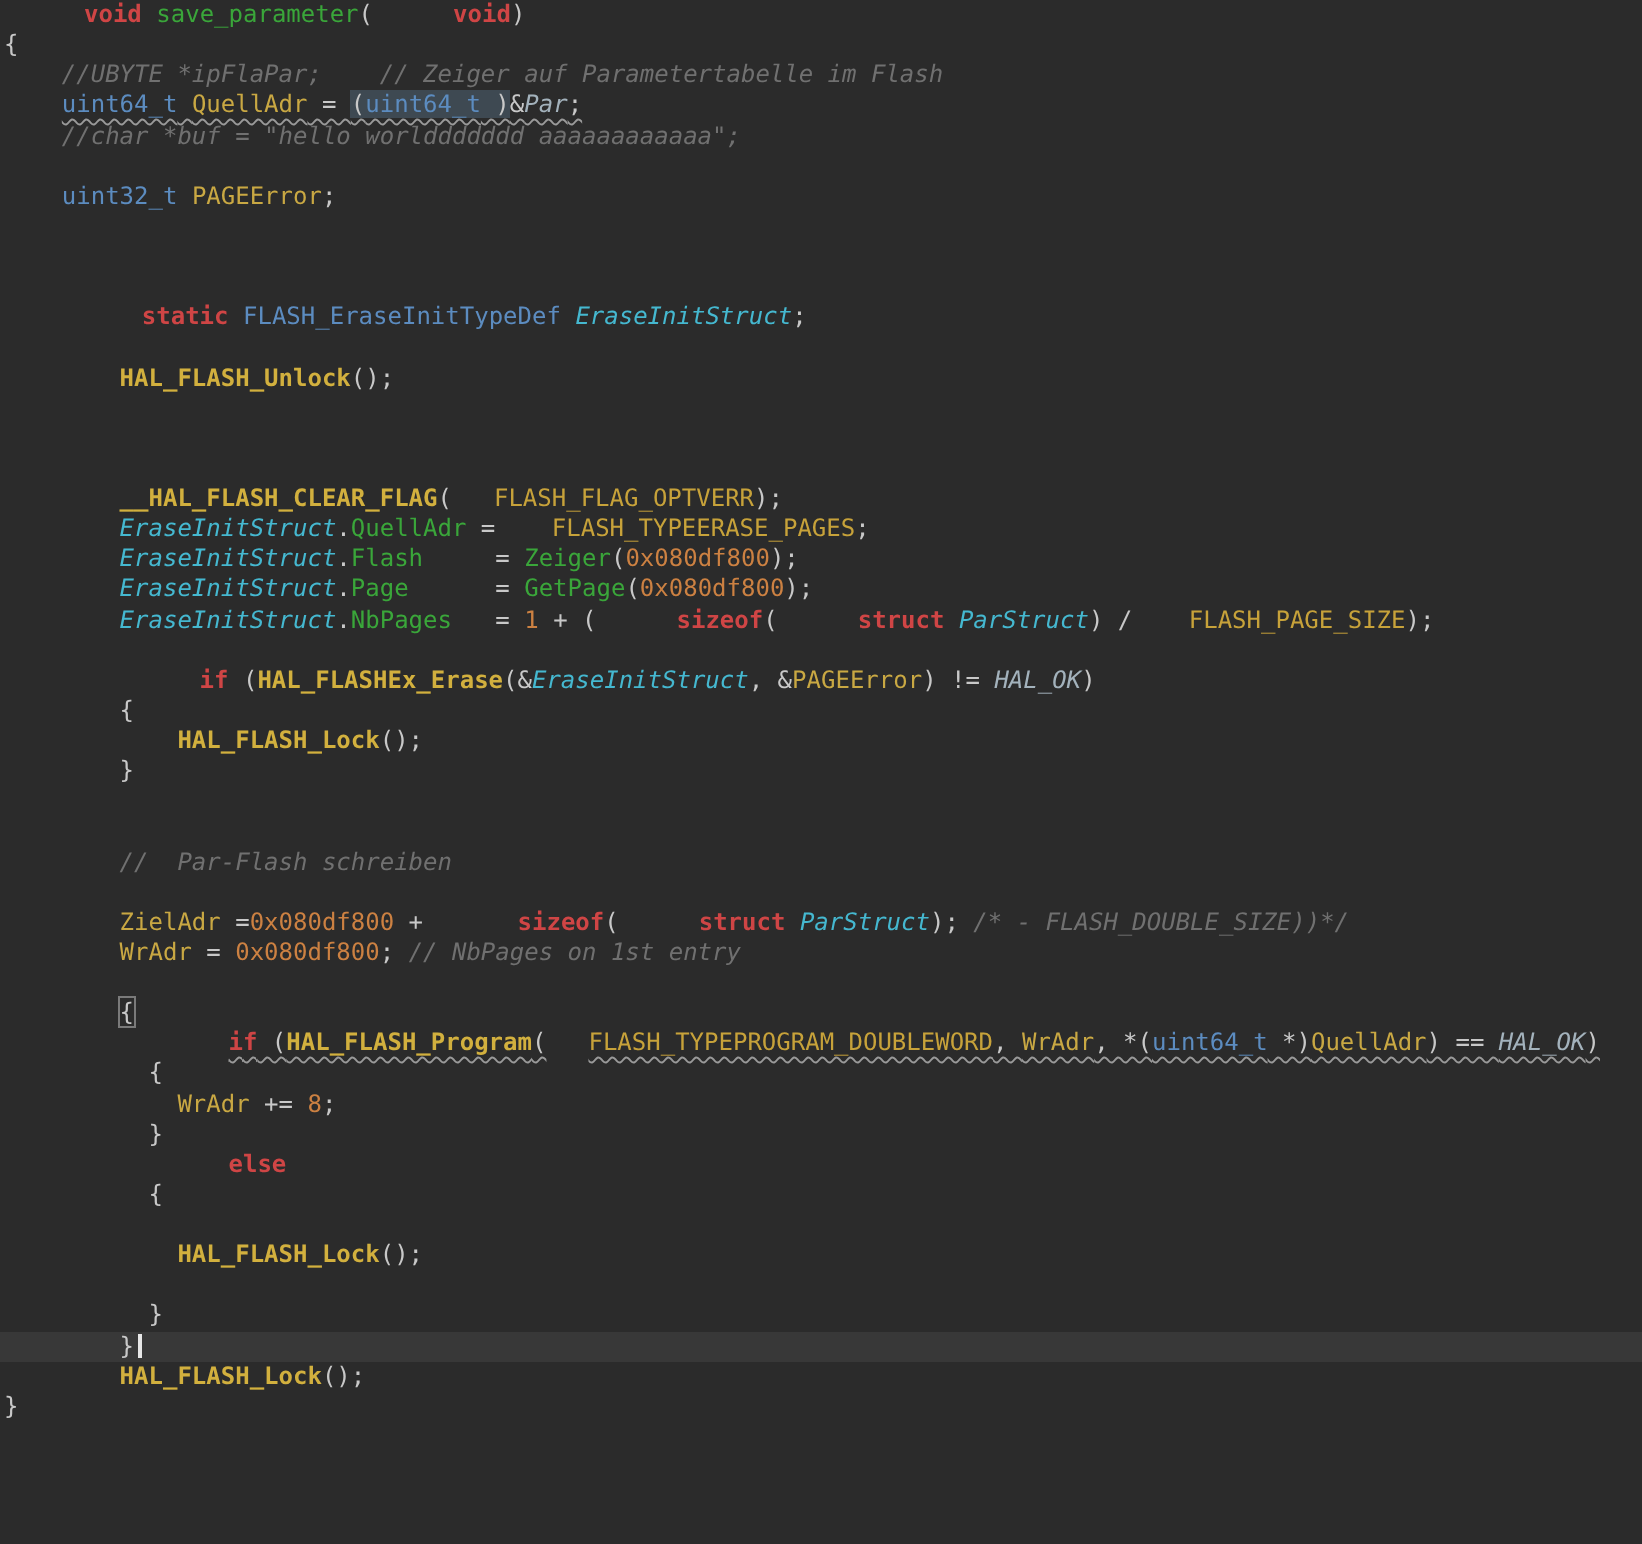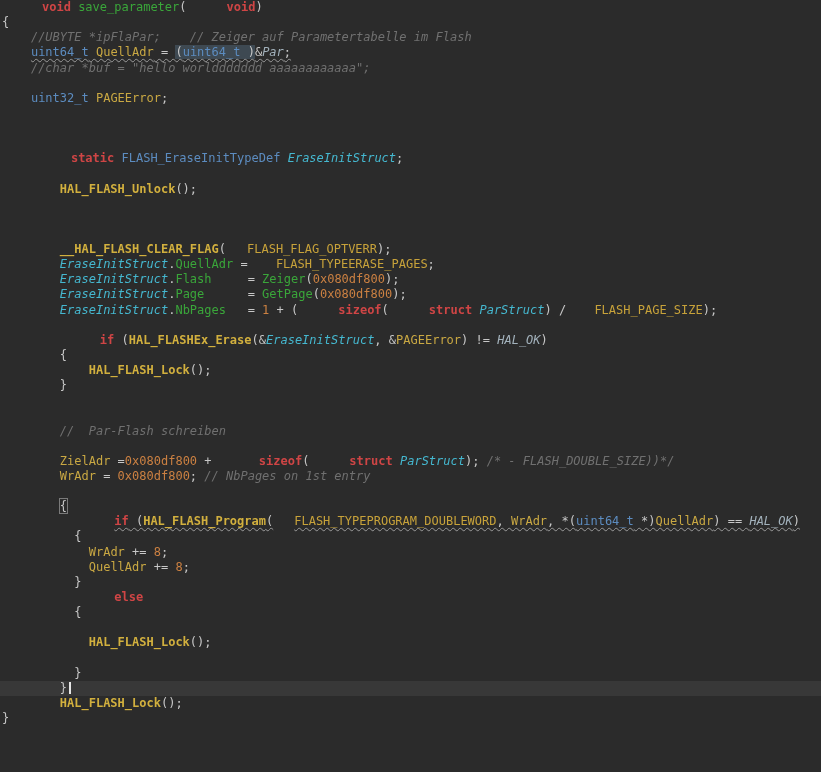--- a/index.html
+++ b/index.html
@@ -90,21 +90,20 @@
       <div class="line"></div>
       <div class="line"><span class="tk ind">        </span><span class="tk com">//  Par-Flash schreiben</span></div>
       <div class="line"></div>
       <div class="line"><span class="tk ind">        </span><span class="tk var">ZielAdr</span><span class="tk pl"> =</span><span class="tk num">0x080df800</span><span class="tk pl"> + </span><span class="tk kw">sizeof</span><span class="tk pl">(</span><span class="tk kw">struct</span><span class="tk pl"> </span><span class="tk tyc">ParStruct</span><span class="tk pl">); </span><span class="tk com">/* - FLASH_DOUBLE_SIZE))*/</span></div>
       <div class="line"><span class="tk ind">        </span><span class="tk var">WrAdr</span><span class="tk pl"> = </span><span class="tk num">0x080df800</span><span class="tk pl">; </span><span class="tk com">// NbPages on 1st entry</span></div>
       <div class="line"></div>
       <div class="line"><span class="tk ind">        </span><span class="tk pl box">{</span></div>
       <div class="line"><span class="tk ind">          </span><span class="tk kw wavy">if</span><span class="tk pl wavy"> (</span><span class="tk call wavy">HAL_FLASH_Program</span><span class="tk pl wavy">(</span><span class="tk mac wavy">FLASH_TYPEPROGRAM_DOUBLEWORD</span><span class="tk pl wavy">, </span><span class="tk var wavy">WrAdr</span><span class="tk pl wavy">, *(</span><span class="tk ty wavy">uint64_t</span><span class="tk pl wavy"> *)</span><span class="tk var wavy">QuellAdr</span><span class="tk pl wavy">) == </span><span class="tk enm wavy">HAL_OK</span><span class="tk pl wavy">)</span></div>
       <div class="line"><span class="tk ind">          </span><span class="tk pl">{</span></div>
       <div class="line"><span class="tk ind">            </span><span class="tk var">WrAdr</span><span class="tk pl"> += </span><span class="tk num">8</span><span class="tk pl">;</span></div>
-      <div class="line"><span class="tk ind">            </span><span class="tk var">QuellAdr</span><span class="tk pl"> += </span><span class="tk num">8</span><span class="tk pl">;</span></div>
       <div class="line"><span class="tk ind">          </span><span class="tk pl">}</span></div>
       <div class="line"><span class="tk ind">          </span><span class="tk kw">else</span></div>
       <div class="line"><span class="tk ind">          </span><span class="tk pl">{</span></div>
       <div class="line"></div>
       <div class="line"><span class="tk ind">            </span><span class="tk call">HAL_FLASH_Lock</span><span class="tk pl">();</span></div>
       <div class="line"></div>
       <div class="line"><span class="tk ind">          </span><span class="tk pl">}</span></div>
       <div class="line cur"><span class="tk ind">        </span><span class="tk pl">}</span><span class="caret"></span></div>
       <div class="line"><span class="tk ind">        </span><span class="tk call">HAL_FLASH_Lock</span><span class="tk pl">();</span></div>
       <div class="line"><span class="tk pl">}</span></div>

